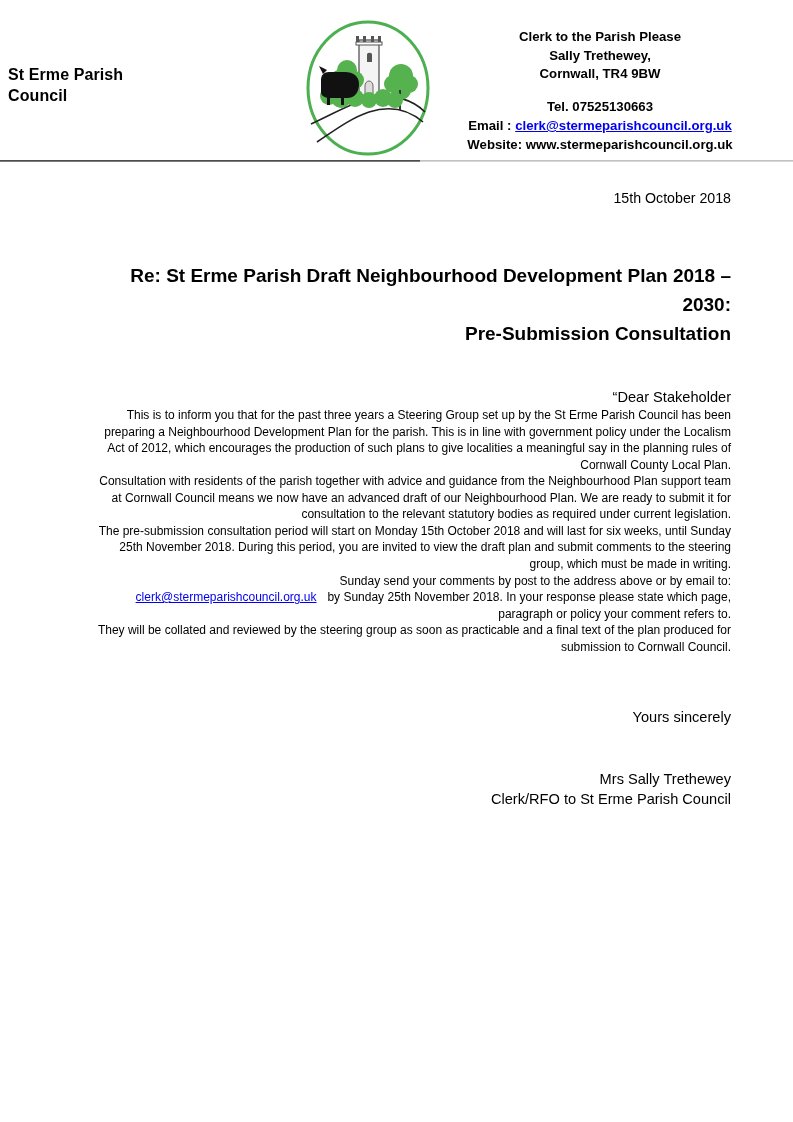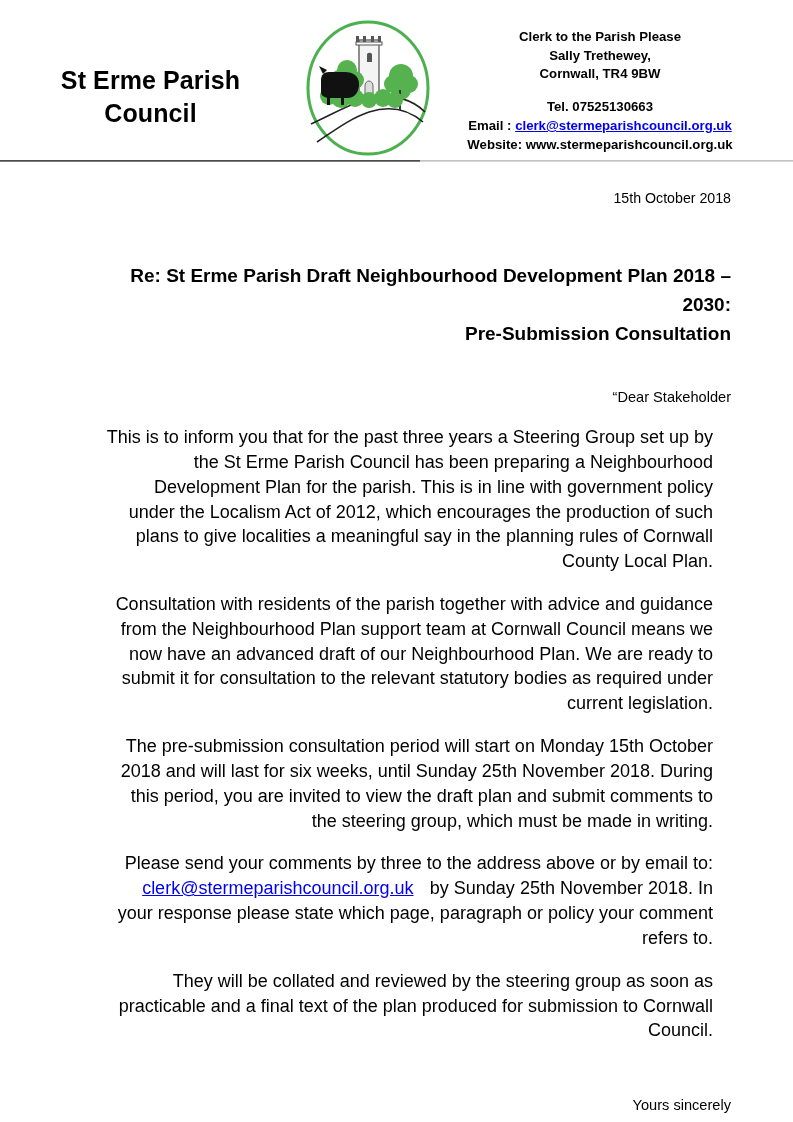--- a/index.html
+++ b/index.html
@@ -25,22 +25,21 @@
     position: relative;
     display: flex;
     align-items: flex-start;
     padding: 18px 8px 0 8px;
     height: 152px;
     box-sizing: border-box;
   }
   .org-title {
     width: 285px;
     flex: 0 0 285px;
-    text-align: center;
-    font-size: 25px;
+    font-size: 16px;
     font-weight: bold;
     line-height: 1.32;
     padding-top: 46px;
     letter-spacing: 0.1px;
   }
   .org-title .line2 { display: block; }
 
   .crest-wrap {
     flex: 0 0 150px;
     width: 150px;
@@ -117,23 +116,23 @@
   }
   .subject .subject-l2 {
     display: block;
     padding-left: 34px;
   }
   .salutation {
     margin-top: 38px;
     font-size: 14.6px;
   }
   p.para {
-    margin: 18px;
+    margin: 0;
     padding: 0;
-    font-size: 18px;
+    font-size: 12px;
     line-height: 1.38;
   }
   .para-first { margin-top: 44px; }
   .para-gap { margin-top: 21px; }
 
   a.link-visited {
     color: #8b1a8b;
     text-decoration: underline;
   }
   a.link-blue {
@@ -227,21 +226,21 @@
 
     <div class="salutation">“Dear Stakeholder</div>
 
     <p class="para para-first">This is to inform you that for the past three years a Steering Group set up by the St Erme Parish Council has been preparing a Neighbourhood Development Plan for the parish. This is in line with government policy under the Localism Act of 2012, which encourages the production of such plans to give localities a meaningful say in the planning rules of Cornwall County Local Plan.</p>
 
     <p class="para para-gap">Consultation with residents of the parish together with advice and guidance from the Neighbourhood Plan support team at Cornwall Council means we now have an advanced draft of our Neighbourhood Plan. We are ready to submit it for consultation to the relevant statutory bodies as required under current legislation.</p>
 
     <p class="para para-gap">The pre-submission consultation period will start on Monday 15th October 2018 and will last for six weeks, until Sunday 25th November 2018. During this period, you are invited to view the draft plan and submit comments to the steering group, which must be made in writing.</p>
 
 
-    <p class="para para-gap"><span>Please send your comments by three to the address above or by email to: </span><br><a class="link-blue" href="#">clerk@stermeparishcouncil.org.uk</a><span class="nbsp-gap">&nbsp;</span><span> by Sunday 25th November 2018. In your response please state which page, paragraph or policy your comment refers to.</span></p>
+    <p class="para para-gap"><span>Sunday send your comments by post to the address above or by email to: </span><br><a class="link-blue" href="#">clerk@stermeparishcouncil.org.uk</a><span class="nbsp-gap">&nbsp;</span><span> by Sunday 25th November 2018. In your response please state which page, paragraph or policy your comment refers to.</span></p>
 
     <p class="para para-gap">They will be collated and reviewed by the steering group as soon as practicable and a final text of the plan produced for submission to Cornwall Council.</p>
 
     <div class="closing">Yours sincerely</div>
 
     <div class="signature">
       <span class="sig-line">Mrs Sally Trethewey</span>
       <span class="sig-line">Clerk/RFO to St Erme Parish Council</span>
     </div>
 

